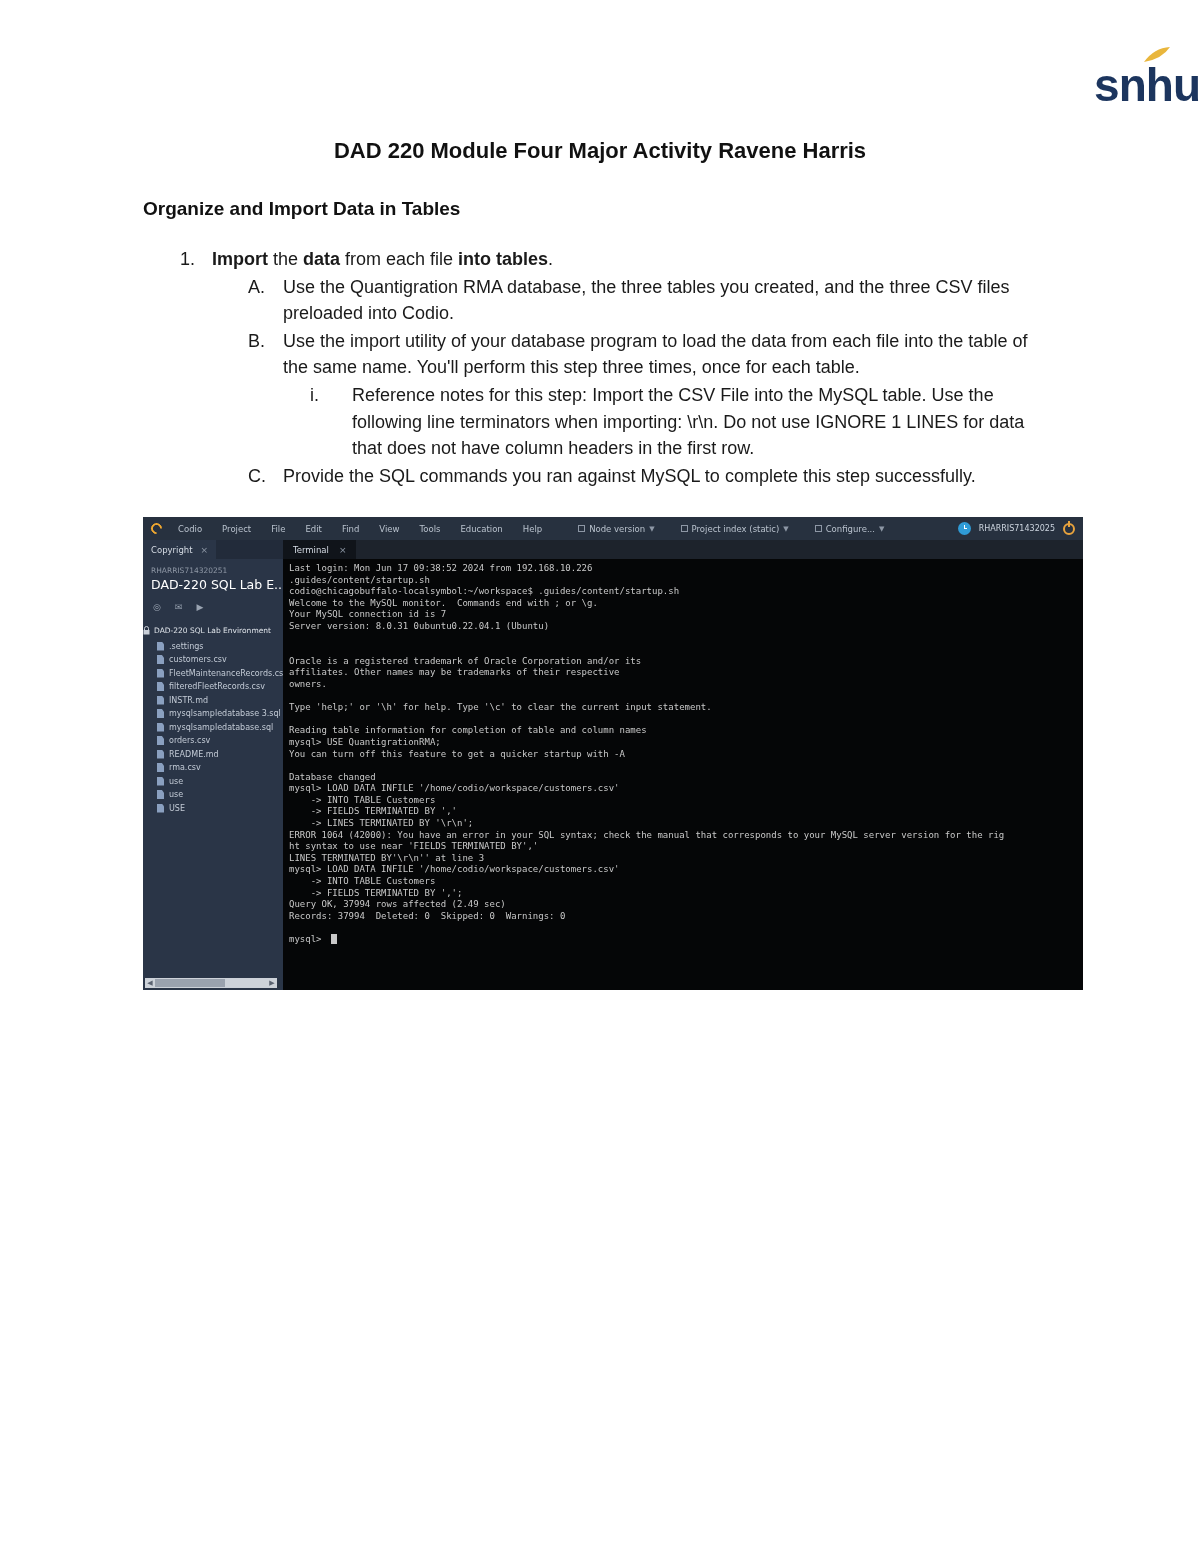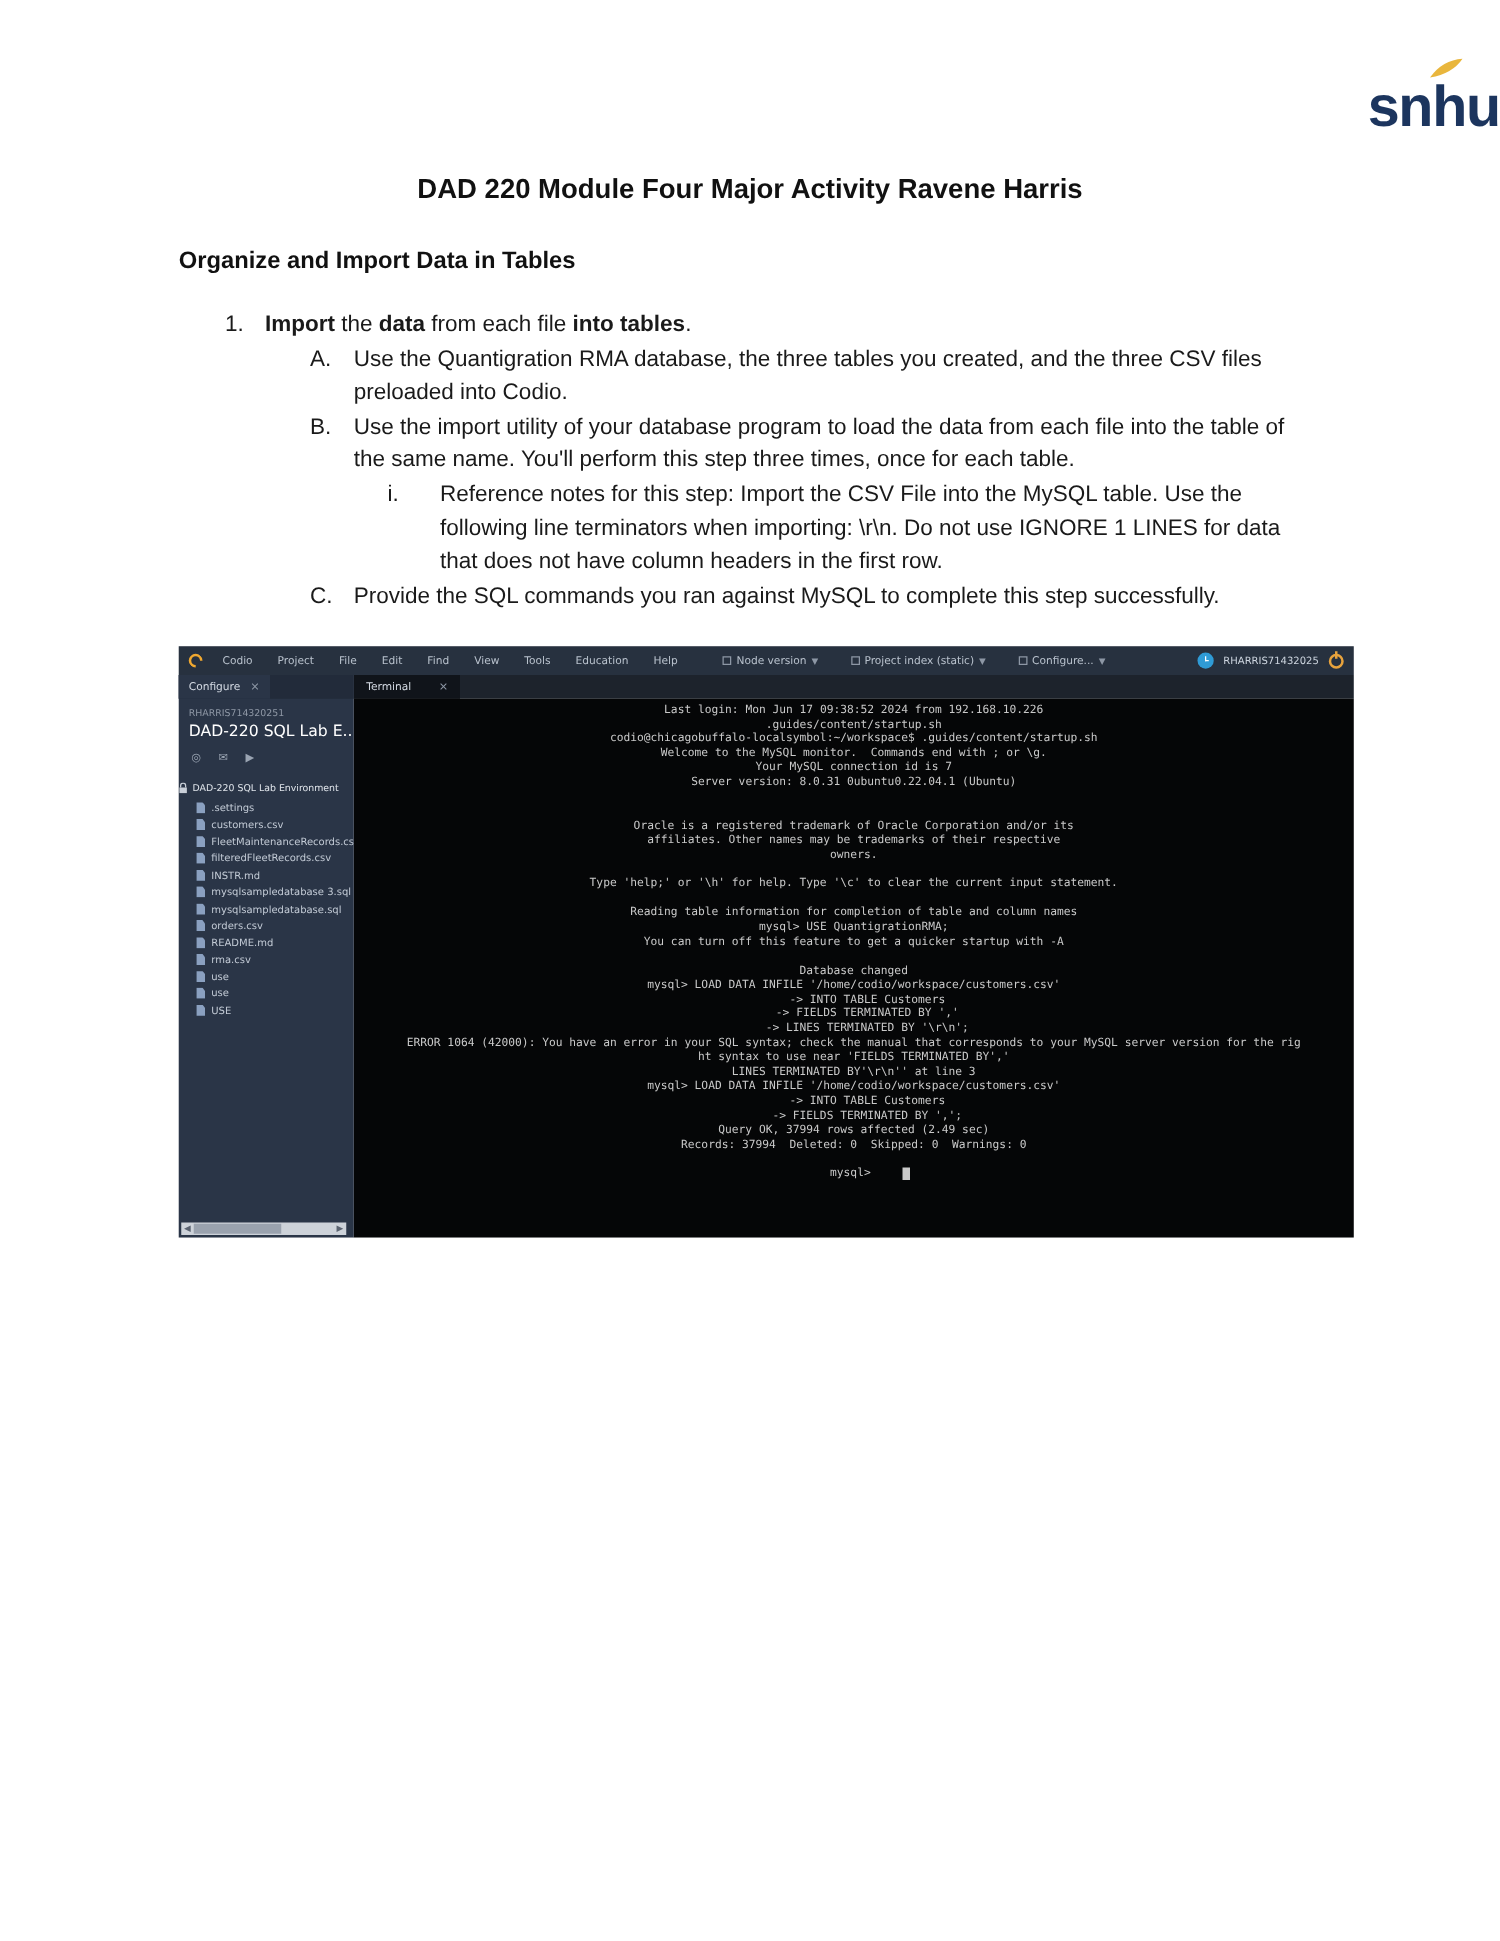--- a/index.html
+++ b/index.html
@@ -71,23 +71,23 @@
   .side-scroll { position:absolute; bottom:2px; left:2px; right:6px; height:10px;
                  background:#cdd2d9; display:flex; align-items:center; }
   .scroll-arrow { font-size:7px; color:#5a6270; width:10px; text-align:center; }
   .scroll-thumb { height:8px; width:70px; background:#9aa2ae; }
   .scroll-track { flex:1; }
 
   
   .termwrap { flex:1; display:flex; flex-direction:column; min-width:0; }
   .term-tabs { height:19px; background:#1d232c; display:flex; align-items:center; flex:0 0 auto; }
   .term-tab { background:#10141a; color:#d5dbe4; font-size:8.5px; height:100%;
-              display:flex; align-items:center; padding:0 10px; gap:22px; }
+              display:flex; align-items:center; padding:0 10px; gap:10px; }
   .terminal { flex:1; background:#050607; color:#c9c9c9; padding:4px 6px; overflow:hidden;
-              font-family:"DejaVu Sans Mono", monospace; font-size:9px; line-height:11.6px;text-align:center; }
+              font-family:"DejaVu Sans Mono", monospace; font-size:9px; line-height:11.6px; }
   .tline { white-space:pre; min-height:11.6px; }
   .cursor { display:inline-block; width:6px; height:10px; background:#c9c9c9; vertical-align:middle; }
 </style>
 </head>
 <body>
 
 <div class="page">
 
   <div class="logo">
     <span class="logo-inner">
@@ -163,21 +163,21 @@
         <span class="user-label">RHARRIS71432025</span>
         <span class="power-ic"></span>
       </span>
     </div>
 
     <div class="shot-body">
 
       <div class="sidebar">
         <div class="side-tabs">
           <div class="side-tab">
-            <span>Configure</span>
+            <span>Copyright</span>
             <span class="tab-close">×</span>
           </div>
         </div>
         <div class="proj-id">RHARRIS714320251</div>
         <div class="proj-name">DAD-220 SQL Lab E...</div>
         <div class="side-icons">
           <span>◎</span>
           <span>✉</span>
           <span>▶</span>
         </div>

